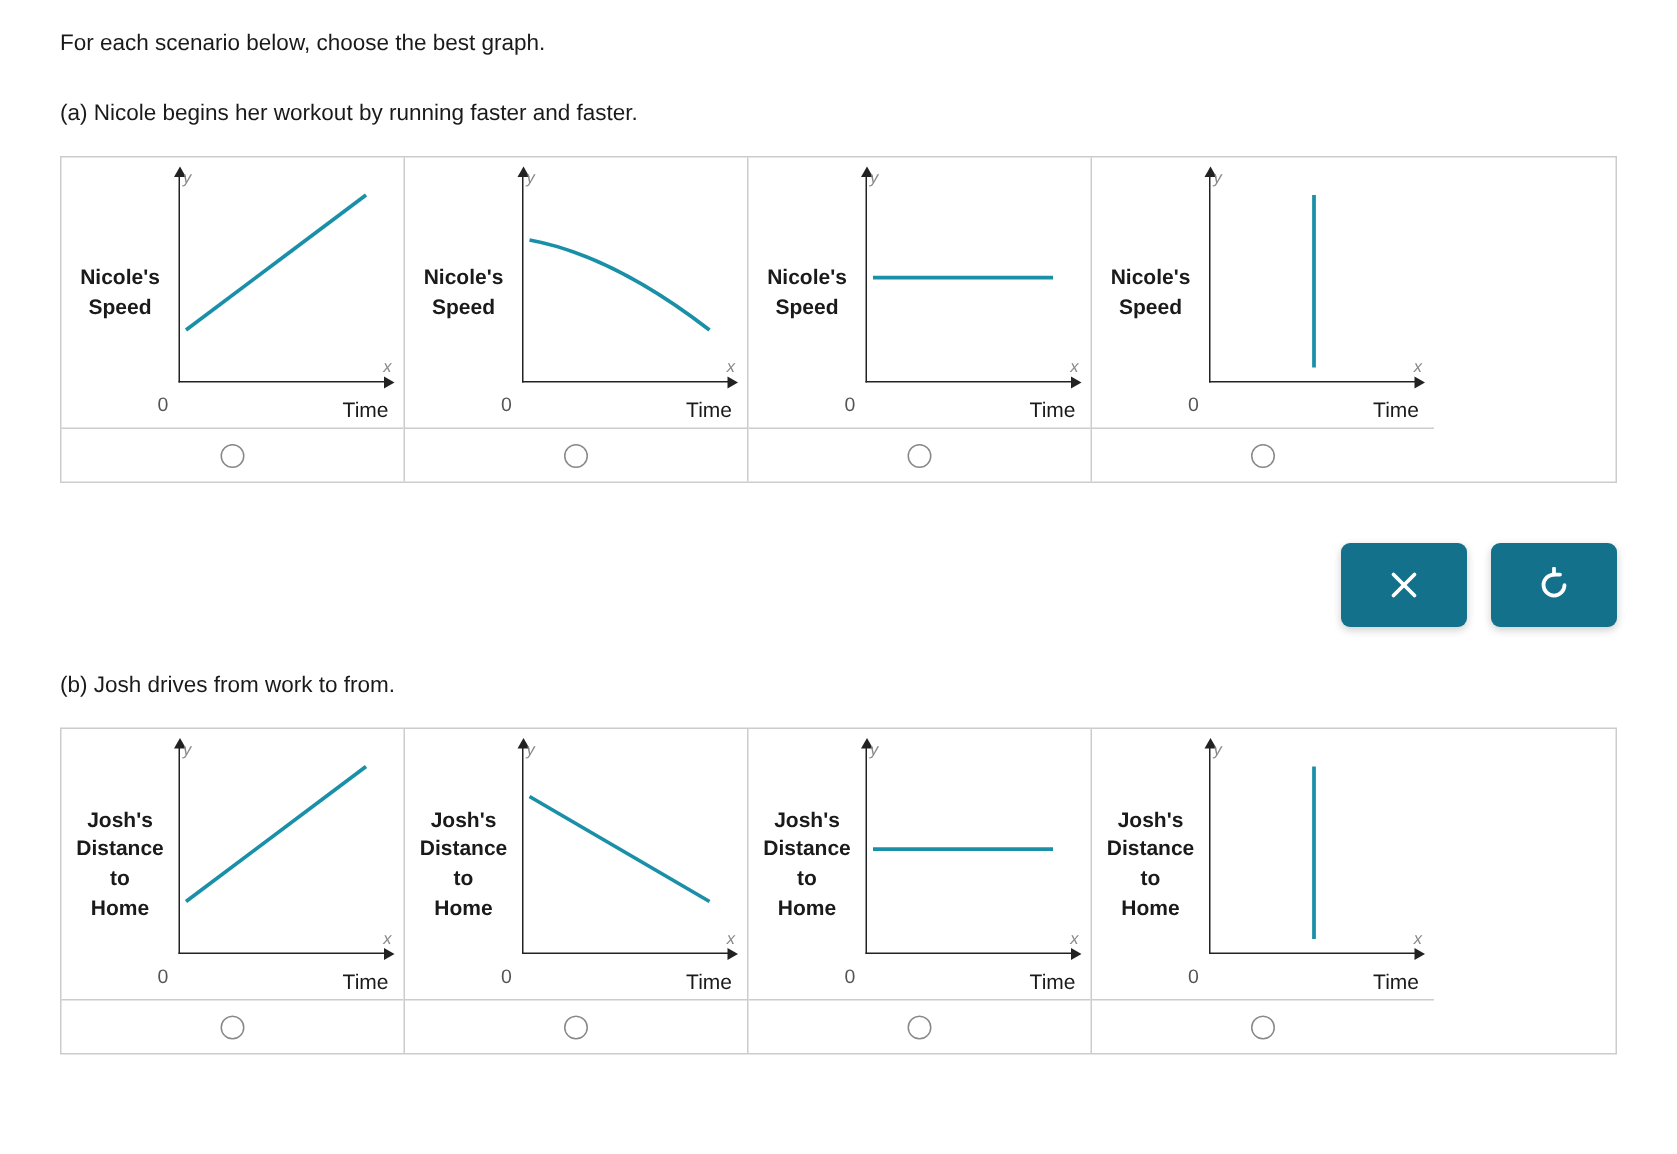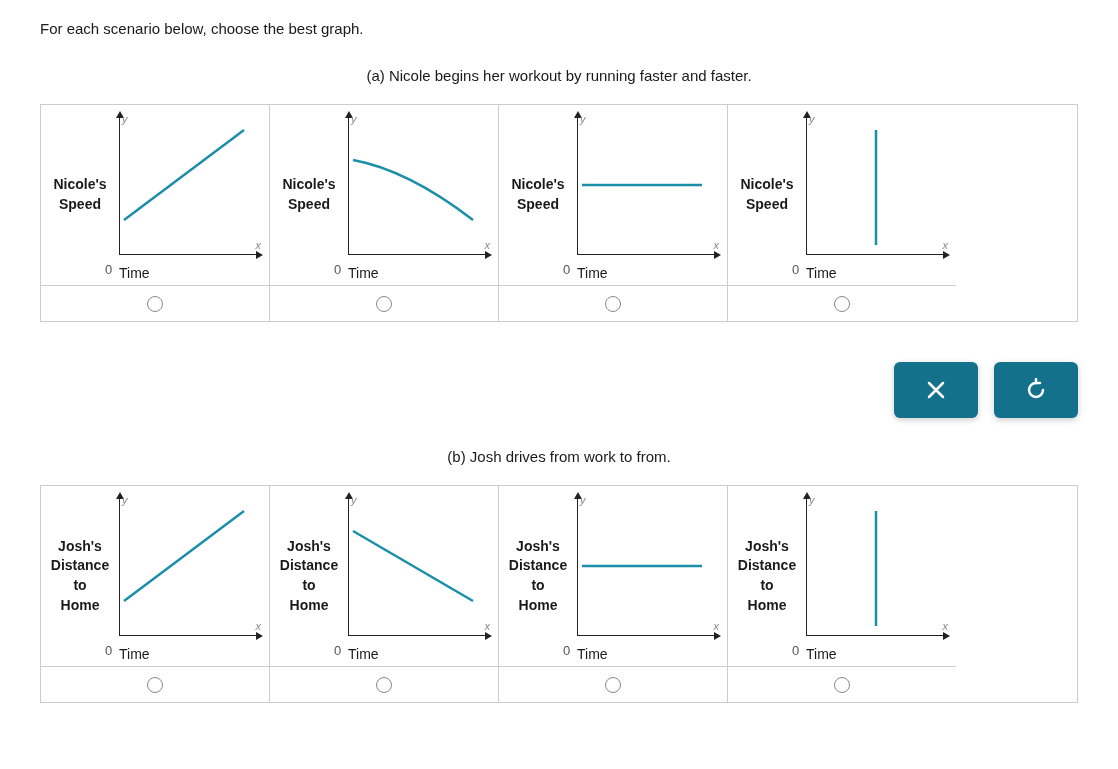--- a/index.html
+++ b/index.html
@@ -5,21 +5,21 @@
   * { box-sizing: border-box; }
   body {
     margin: 0;
     padding: 20px 40px;
     font-family: Arial, sans-serif;
     font-size: 15px;
     color: #1a1a1a;
     background: #fff;
   }
   .instruction { margin-bottom: 30px; }
-  .part-label { margin: 30px 0 20px 0; text-align: center; }
+  .part-label { margin: 30px 0 20px 0; }
   .graph-row {
     display: flex;
     border: 1px solid #ccc;
   }
   .graph-cell {
     border-right: 1px solid #ccc;
     display: flex;
     flex-direction: column;
   }
   .graph-cell:last-child { border-right: none; }
@@ -97,21 +97,21 @@
     position: absolute;
     left: -14px;
     bottom: -22px;
     font-size: 13px;
     color: #555;
   }
   .xlabel-text {
     position: absolute;
     bottom: -26px;
     left: 0; right: 0;
-    text-align: left;
+    text-align: right;
     font-size: 14px;
   }
   .curve {
     position: absolute;
     left: 0; top: 0;
     overflow: visible;
   }
   .radio-row {
     border-top: 1px solid #ccc;
     height: 36px;

